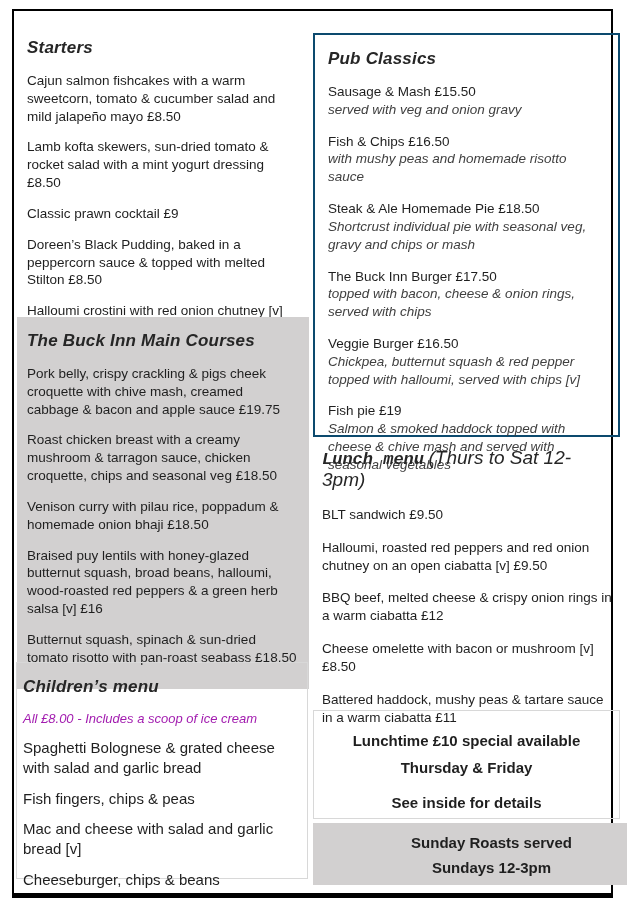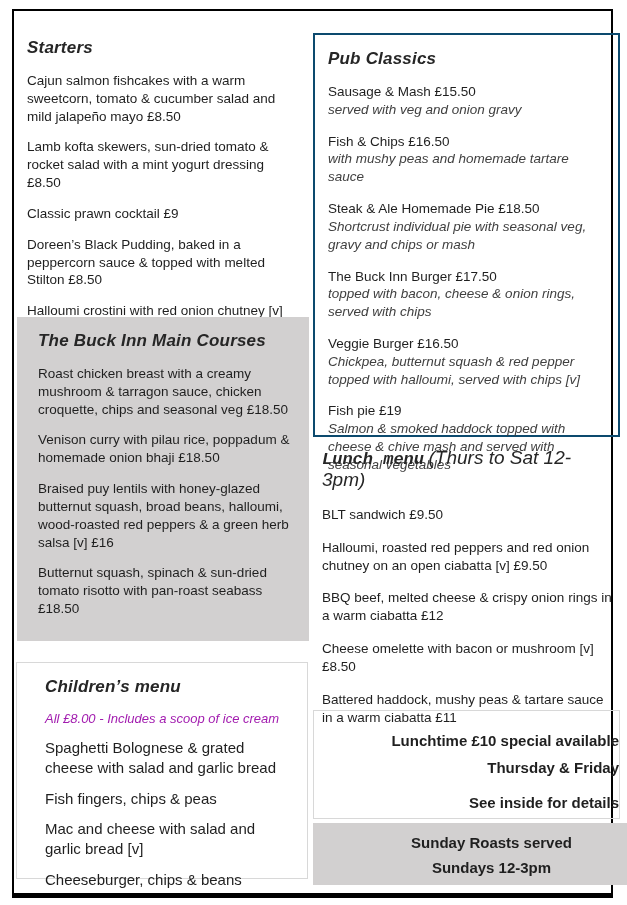--- a/index.html
+++ b/index.html
@@ -31,27 +31,27 @@
     font-size: 13.5px;
     line-height: 1.32;
     margin-bottom: 13px;
     color: #1f1f1f;
   }
   
   .starters { left: 13px; top: 27px; width: 272px; }
   .mains-box {
     left: 3px; top: 306px; width: 292px;
     background: #d2d0d0;
-    padding: 14px 12px 10px 21px;
+    padding: 14px 12px 10px 10px;
   }
   .mains-box .item { margin-bottom: 13px; }
   .children-box {
     left: 2px; top: 651px; width: 292px; height: 217px;
     border: 1px solid #d8d8d8;
-    padding: 14px 12px 10px 28px;
+    padding: 14px 12px 10px 6px;
   }
   .children-note {
     font-size: 13px;
     font-style: italic;
     color: #a21caf;
     margin-bottom: 12px;
   }
   .children-box .item { margin-bottom: 11px; font-size: 15px; }
   
   .pub-box {
@@ -70,21 +70,21 @@
   .lunch-title {
     font-size: 17px; font-weight: bold; font-style: italic; color: #262626; font-family: Liberation Mono, monospace;
   }
   .lunch-subtitle {
     font-size: 19px; font-style: italic; color: #262626;
   }
   .lunch .item { margin-bottom: 15px; }
   .special-box {
     left: 299px; top: 699px; width: 307px; height: 109px;
     border: 1px solid #d8d8d8;
-    text-align: right;
+    text-align: center;
     padding-top: 16px;
   }
   .special-line {
     font-size: 15px; font-weight: bold; color: #1f1f1f;
     line-height: 27px;
   }
   .special-footer {
     font-size: 15px; font-weight: bold; color: #1f1f1f;
     margin-top: 13px;
   }
@@ -109,20 +109,21 @@
     <p class="item">Cajun salmon fishcakes with a warm sweetcorn, tomato &amp; cucumber salad and mild jalapeño mayo £8.50</p>
     <p class="item">Lamb kofta skewers, sun-dried tomato &amp; rocket salad with a mint yogurt dressing £8.50</p>
     <p class="item">Classic prawn cocktail £9</p>
     <p class="item">Doreen’s Black Pudding, baked in a peppercorn sauce &amp; topped with melted Stilton £8.50</p>
     <p class="item">Halloumi crostini with red onion chutney [v] £8</p>
     <p class="item">Soup of the day [v] £6.50</p>
   </div>
 
   <div class="section mains-box">
     <h2 class="menu-heading">The Buck Inn Main Courses</h2>
+    <p class="item">Pork belly, crispy crackling &amp; pigs cheek croquette with chive mash, creamed cabbage &amp; bacon and apple sauce £19.75</p>
     <p class="item">Roast chicken breast with a creamy mushroom &amp; tarragon sauce, chicken croquette, chips and seasonal veg £18.50</p>
     <p class="item">Venison curry with pilau rice, poppadum &amp; homemade onion bhaji £18.50</p>
     <p class="item">Braised puy lentils with honey-glazed butternut squash, broad beans, halloumi, wood-roasted red peppers &amp; a green herb salsa [v] £16</p>
     <p class="item">Butternut squash, spinach &amp; sun-dried tomato risotto with pan-roast seabass £18.50</p>
   </div>
 
   <div class="section children-box">
     <h2 class="menu-heading">Children’s menu</h2>
     <p class="children-note">All £8.00 - Includes a scoop of ice cream</p>
     <p class="item">Spaghetti Bolognese &amp; grated cheese with salad and garlic bread</p>
@@ -133,21 +134,21 @@
   </div>
 
   <div class="section pub-box">
     <h2 class="menu-heading">Pub Classics</h2>
     <div class="dish">
       <div class="dish-name">Sausage &amp; Mash £15.50</div>
       <div class="dish-desc">served with veg and onion gravy</div>
     </div>
     <div class="dish">
       <div class="dish-name">Fish &amp; Chips £16.50</div>
-      <div class="dish-desc">with mushy peas and homemade tartare sauce</div>
+      <div class="dish-desc">with mushy peas and homemade risotto sauce</div>
     </div>
     <div class="dish">
       <div class="dish-name">Steak &amp; Ale Homemade Pie £18.50</div>
       <div class="dish-desc">Shortcrust individual pie with seasonal veg, gravy and chips or mash</div>
     </div>
     <div class="dish">
       <div class="dish-name">The Buck Inn Burger £17.50</div>
       <div class="dish-desc">topped with bacon, cheese &amp; onion rings, served with chips</div>
     </div>
     <div class="dish">

